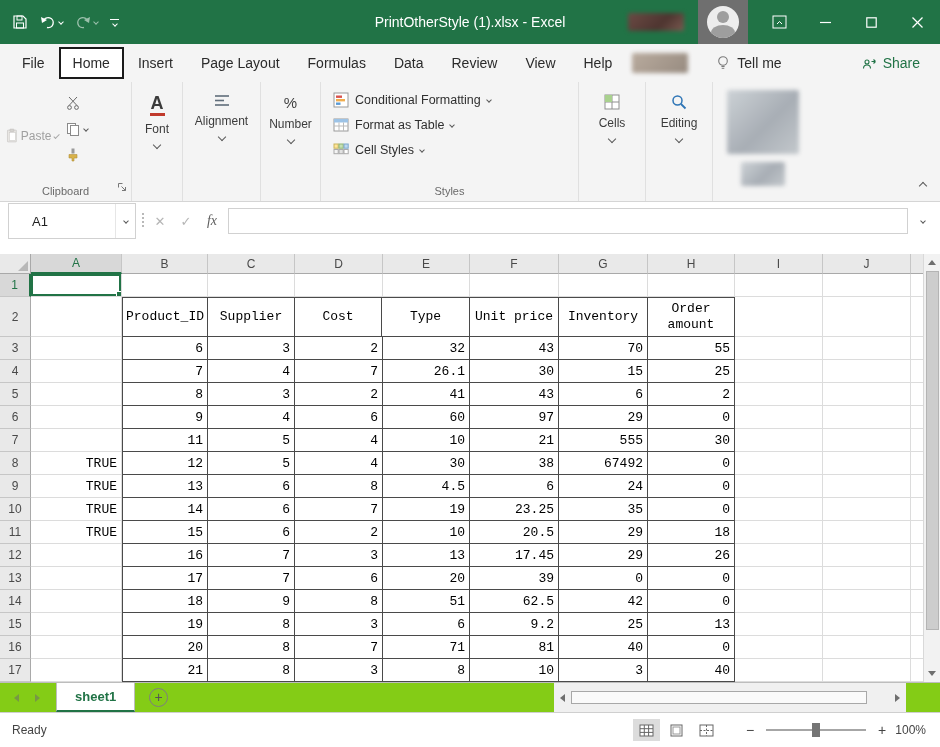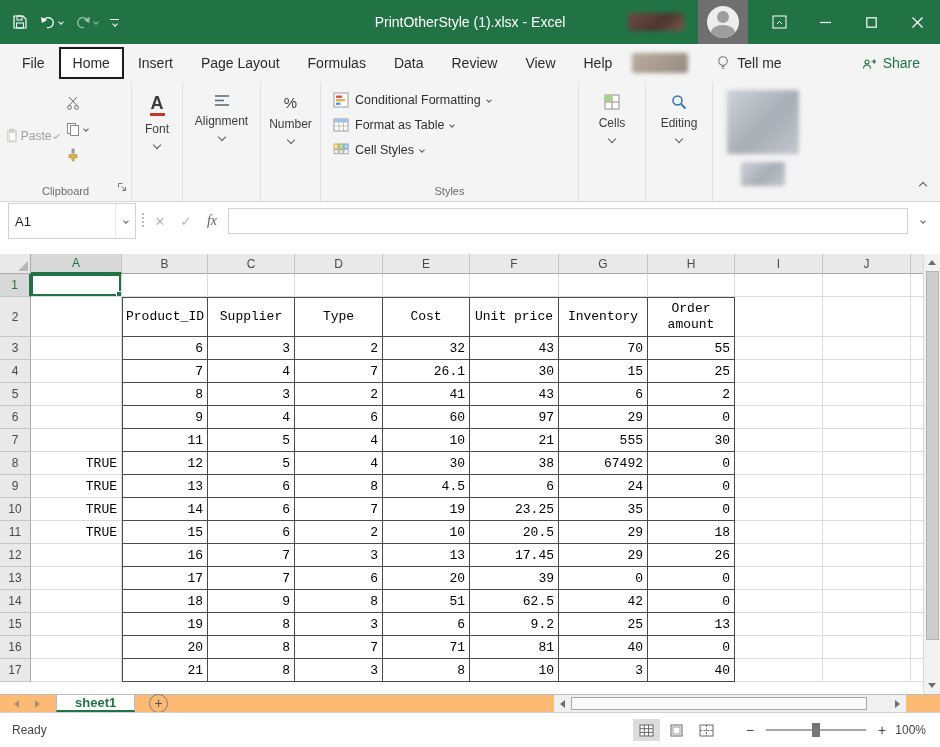--- a/index.html
+++ b/index.html
@@ -50,21 +50,21 @@
   .g-cells { width: 67px; } .g-edit { width: 67px; }
   .g-styles { width: 258px; padding: 10px 10px 20px 12px; display: flex; flex-direction: column; gap: 9px; }
   .srow { display: flex; align-items: center; gap: 6px; font-size: 12.5px; color: #2f2f2f; }
   .ribbon-right { flex: 1 1 auto; position: relative; }
   .collapse-chev { position: absolute; right: 14px; bottom: 8px; }
   .font-A { font-size: 18px; font-weight: bold; color: #3b3b3b; line-height: 18px; }
   .font-bar { width: 15px; height: 3px; background: #c0392b; margin-top: 1px; }
 
   
   .fbar { height: 38px; background: #fff; display: flex; align-items: center; padding: 5px 8px; gap: 6px; flex: 0 0 auto; }
-  .namebox { width: 128px; height: 36px; border: 1px solid #d1d1d1; background: #fff; display: flex; align-items: center; font-size: 13px; color: #1f1f1f; padding-left: 6px; }
+  .namebox { width: 128px; height: 36px; border: 1px solid #d1d1d1; background: #fff; display: flex; align-items: center; font-size: 13px; color: #1f1f1f; padding-left: 23px; }
   .namebox .nb-chev { margin-left: auto; width: 20px; height: 100%; display: flex; align-items: center; justify-content: center; border-left: 1px solid #e6e6e6; }
   .vdots { width: 2px; height: 16px; background: repeating-linear-gradient(#b9b9b9 0 2px, transparent 2px 4px); }
   .fbtn { width: 20px; text-align: center; color: #b5b5b5; font-size: 13px; }
   .fx { font-family: "Liberation Serif", serif; font-style: italic; color: #5f5f5f; font-size: 14px; }
   .finput { flex: 1; height: 26px; border: 1px solid #d1d1d1; background: #fff; font-size: 13px; padding: 0 6px; display: flex; align-items: center; color: #000; }
   .fgap { height: 14px; background: #fff; flex: 0 0 auto; }
 
   
   .gridwrap { flex: 1 1 auto; display: flex; overflow: hidden; }
   .gridmain { flex: 1 1 auto; display: flex; flex-direction: column; overflow: hidden; }
@@ -89,21 +89,21 @@
   .vscroll { width: 17px; background: #f2f2f2; border-left: 1px solid #d9d9d9; display: flex; flex-direction: column; align-items: center; flex: 0 0 auto; }
   .sbtn { height: 17px; width: 17px; display: flex; align-items: center; justify-content: center; flex: 0 0 auto; }
   .vtrack { flex: 1 1 auto; width: 100%; padding: 0 2px; }
   .vthumb { width: 13px; height: 91%; background: #cdcdcd; border: 1px solid #b4b4b4; }
   .tri-up { width:0; height:0; border-left:4px solid transparent; border-right:4px solid transparent; border-bottom:5px solid #6e6e6e; }
   .tri-down { width:0; height:0; border-left:4px solid transparent; border-right:4px solid transparent; border-top:5px solid #6e6e6e; }
   .tri-left { width:0; height:0; border-top:4px solid transparent; border-bottom:4px solid transparent; border-right:5px solid #6e6e6e; }
   .tri-right { width:0; height:0; border-top:4px solid transparent; border-bottom:4px solid transparent; border-left:5px solid #6e6e6e; }
 
   
-  .stabs { height: 18px; background: #fdba74; border-top: 1px solid #bdbdbd; display: flex; align-items: stretch; flex: 0 0 auto; }
+  .stabs { height: 30px; background: #84cc16; border-top: 1px solid #bdbdbd; display: flex; align-items: stretch; flex: 0 0 auto; }
   .navarrs { display: flex; align-items: center; gap: 16px; padding: 0 16px 0 14px; }
   .navarrs .tri-left, .navarrs .tri-right { opacity: .55; }
   .stab { background: #fff; border-left: 1px solid #bdbdbd; border-right: 1px solid #bdbdbd; border-bottom: 2px solid #217346; color: #217346; font-weight: bold; font-size: 13px; display: flex; align-items: center; padding: 0 18px; }
   .addsheet { width: 19px; height: 19px; border: 1px solid #7e7e7e; border-radius: 50%; color: #555; font-size: 14px; line-height: 16px; text-align: center; align-self: center; margin-left: 14px; }
   .hscroll { width: 352px; display: flex; align-items: center; background: #f0f0f0; margin-left: auto; margin-right: 34px; }
   .htrack { flex: 1; height: 17px; padding: 2px 0; }
   .hthumb { width: 93%; height: 13px; background: #fafafa; border: 1px solid #a8a8a8; }
 
   
   .sbar { height: 35px; background: #fff; border-top: 1px solid #cfcfcf; display: flex; align-items: center; font-size: 12px; color: #444; flex: 0 0 auto; }
@@ -401,22 +401,22 @@
             <div class="cell" style="width: 87px;"></div>
             <div class="cell" style="width: 88px;"></div>
             <div class="cell" style="width: 88px;"></div>
             <div class="cfill"></div>
           </div>
           <div class="grow" style="height: 40px;">
             <div class="rh">2</div>
             <div class="cell" style="width: 91px;"></div>
             <div class="cell tbl tbl-l tbl-t hdrcell" style="width: 86px;">Product_ID</div>
             <div class="cell tbl tbl-t hdrcell" style="width: 87px;">Supplier</div>
+            <div class="cell tbl tbl-t hdrcell" style="width: 87px;">Cost</div>
             <div class="cell tbl tbl-t hdrcell" style="width: 88px;">Type</div>
-            <div class="cell tbl tbl-t hdrcell" style="width: 87px;">Cost</div>
             <div class="cell tbl tbl-t hdrcell" style="width: 89px;">Unit price</div>
             <div class="cell tbl tbl-t hdrcell" style="width: 89px;">Inventory</div>
             <div class="cell tbl tbl-t hdrcell" style="width: 87px;">Order amount</div>
             <div class="cell" style="width: 88px;"></div>
             <div class="cell" style="width: 88px;"></div>
             <div class="cfill"></div>
           </div>
           <div class="grow" style="height: 23px;">
             <div class="rh">3</div>
             <div class="cell" style="width: 91px;"></div>

